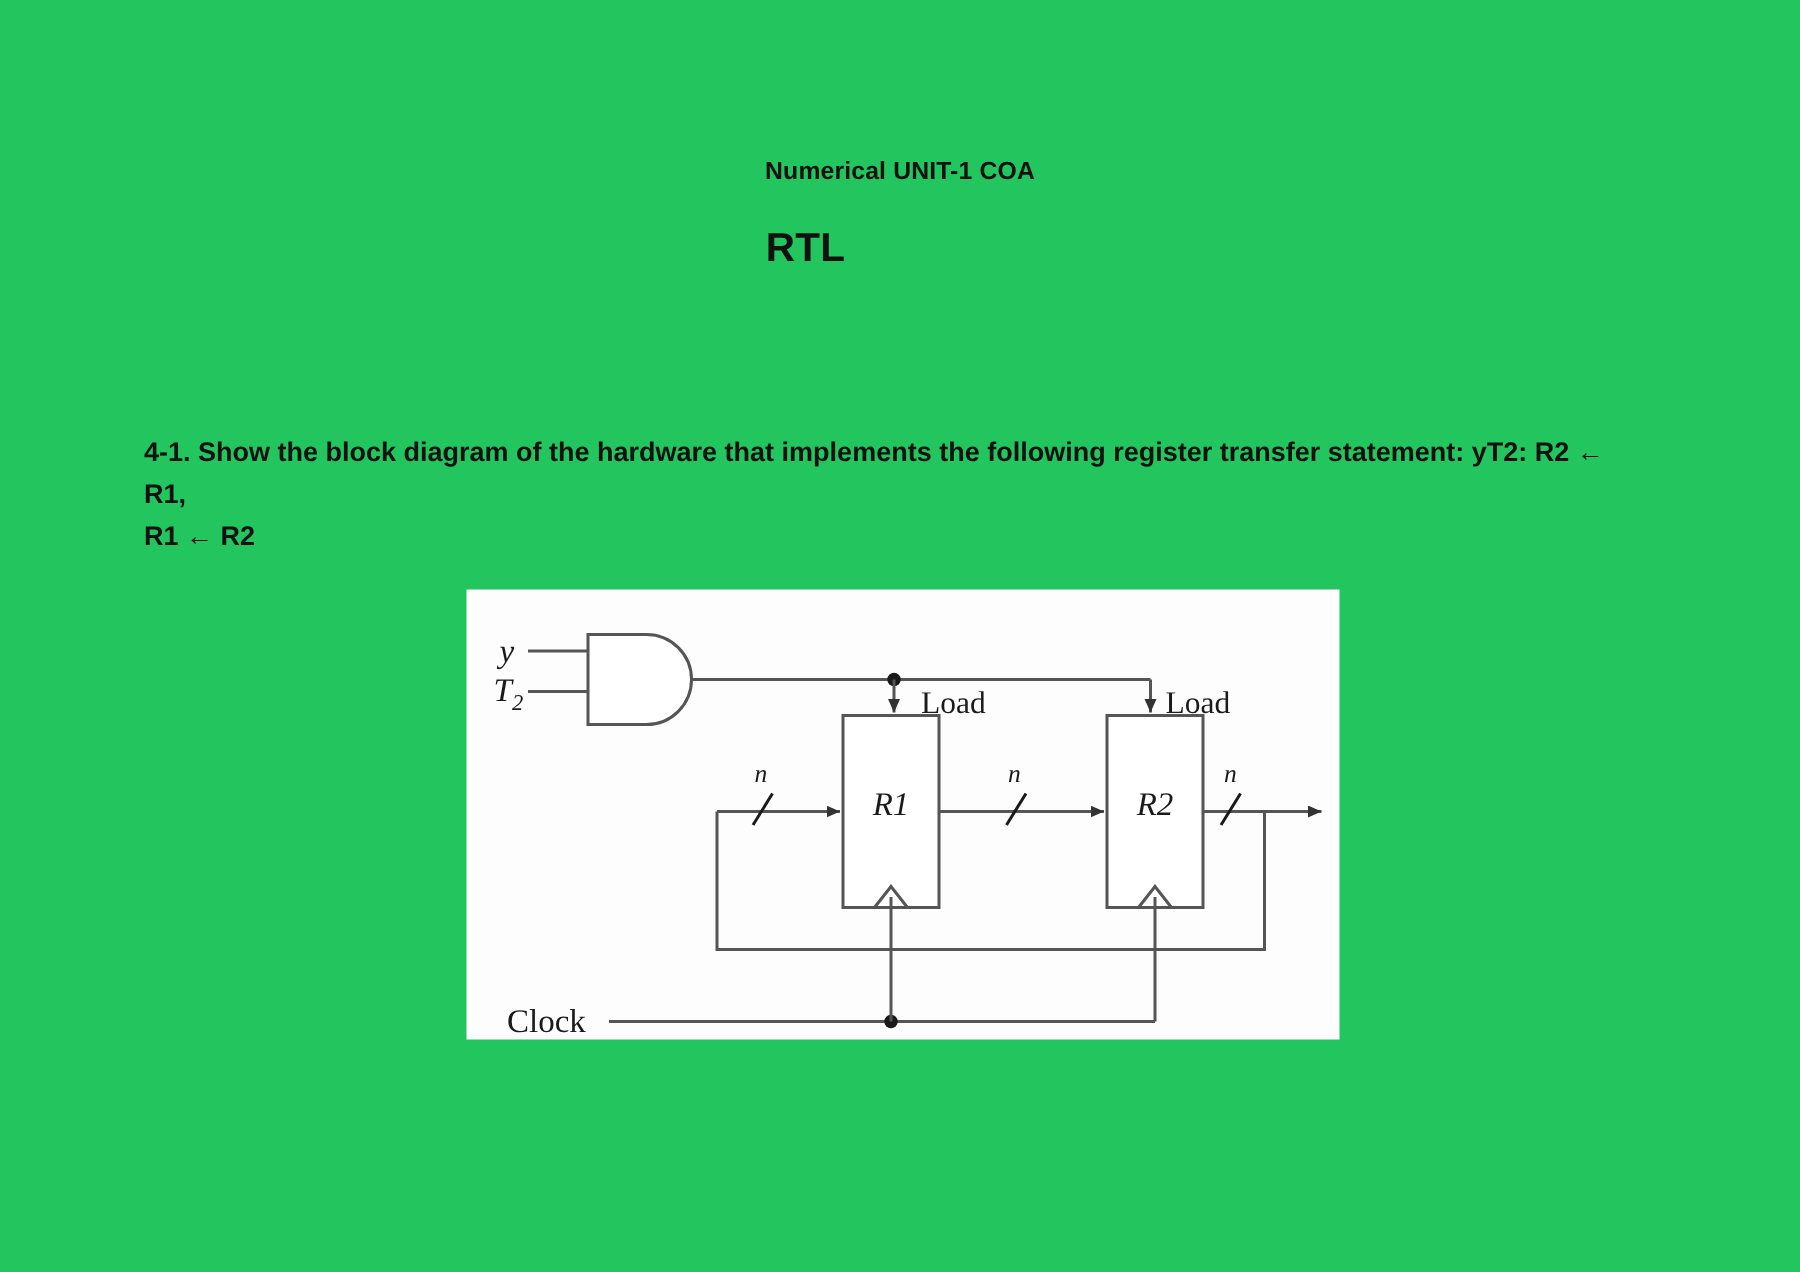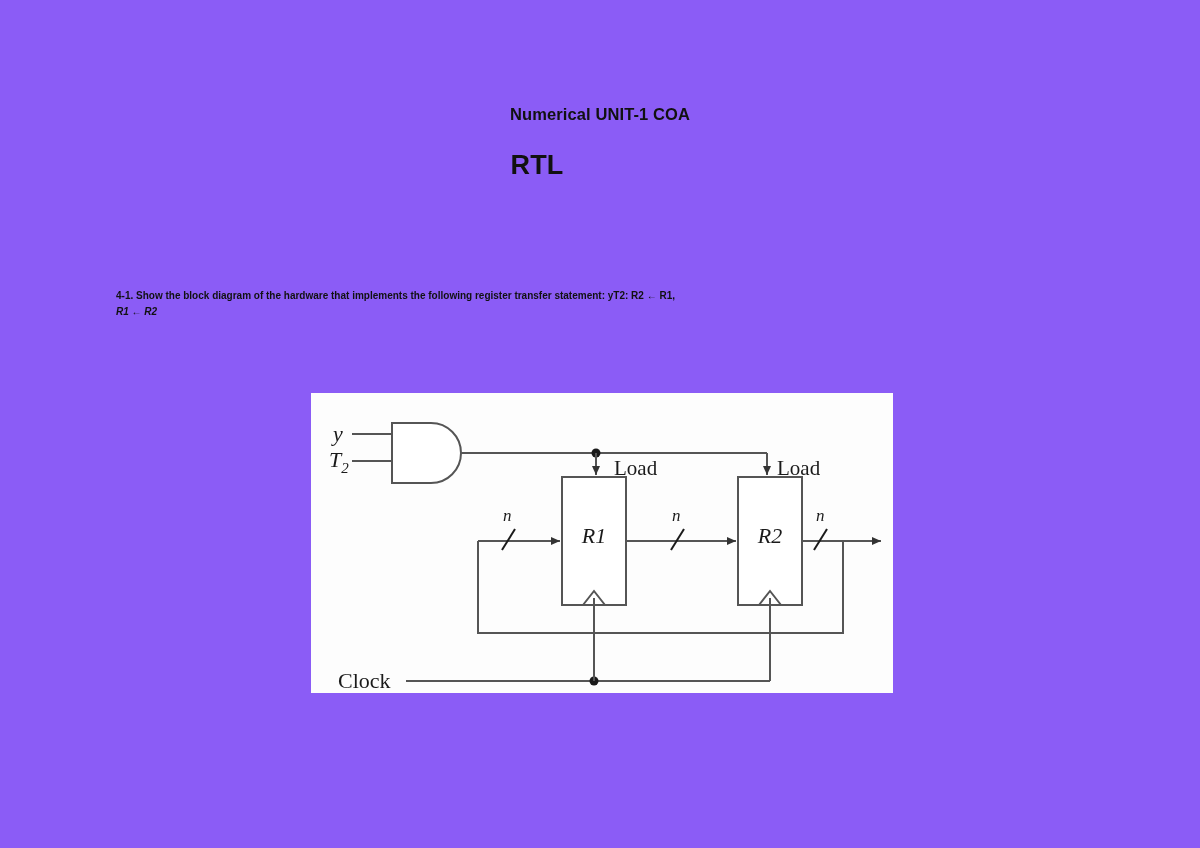--- a/index.html
+++ b/index.html
@@ -11,21 +11,21 @@
     width: 1200px;
     height: 848px;
     position: relative;
     font-family: "Liberation Sans", sans-serif;
     color: #000000;
     overflow: hidden;
   }
   .page {
     position: absolute;
     inset: 0;
-    background: #8b5cf6;
+    background: #22c55e;
     padding-left: 24px;
   }
   .doc-title {
     position: absolute;
     left: 0;
     top: 105px;
     width: 1200px;
     text-align: center;
     font-size: 16.5px;
     font-weight: bold;
@@ -38,31 +38,30 @@
     top: 150px;
     width: 1074px;
     text-align: center;
     font-size: 27px;
     font-weight: bold;
     letter-spacing: 0.2px;
     color: #111111;
   }
   .problem {
     position: absolute;
-    left: 116px;
+    left: 96px;
     top: 288px;
     width: 1000px;
-    font-size: 10px;
+    font-size: 18px;
     font-weight: bold;
     line-height: 1.55;
     color: #111111;
   }
   .problem .ln2 {
     display: block;
-    font-style: italic;
   }
   .figure {
     position: absolute;
     left: 311px;
     top: 393px;
     width: 582px;
     height: 300px;
     background: #fdfdfd;
   }
   .figure svg {

